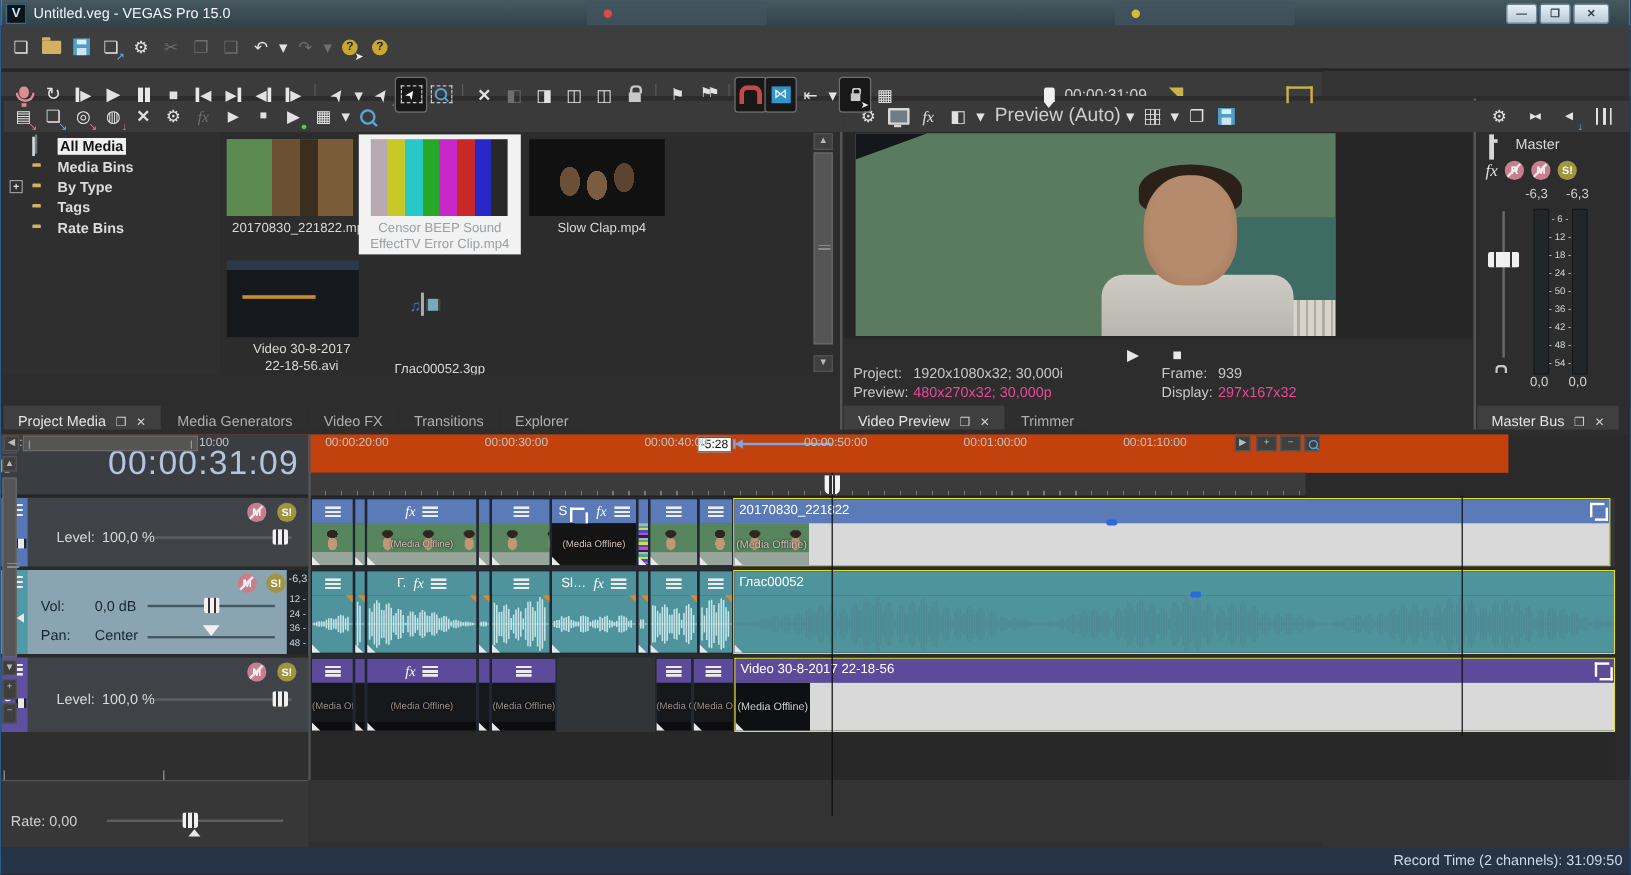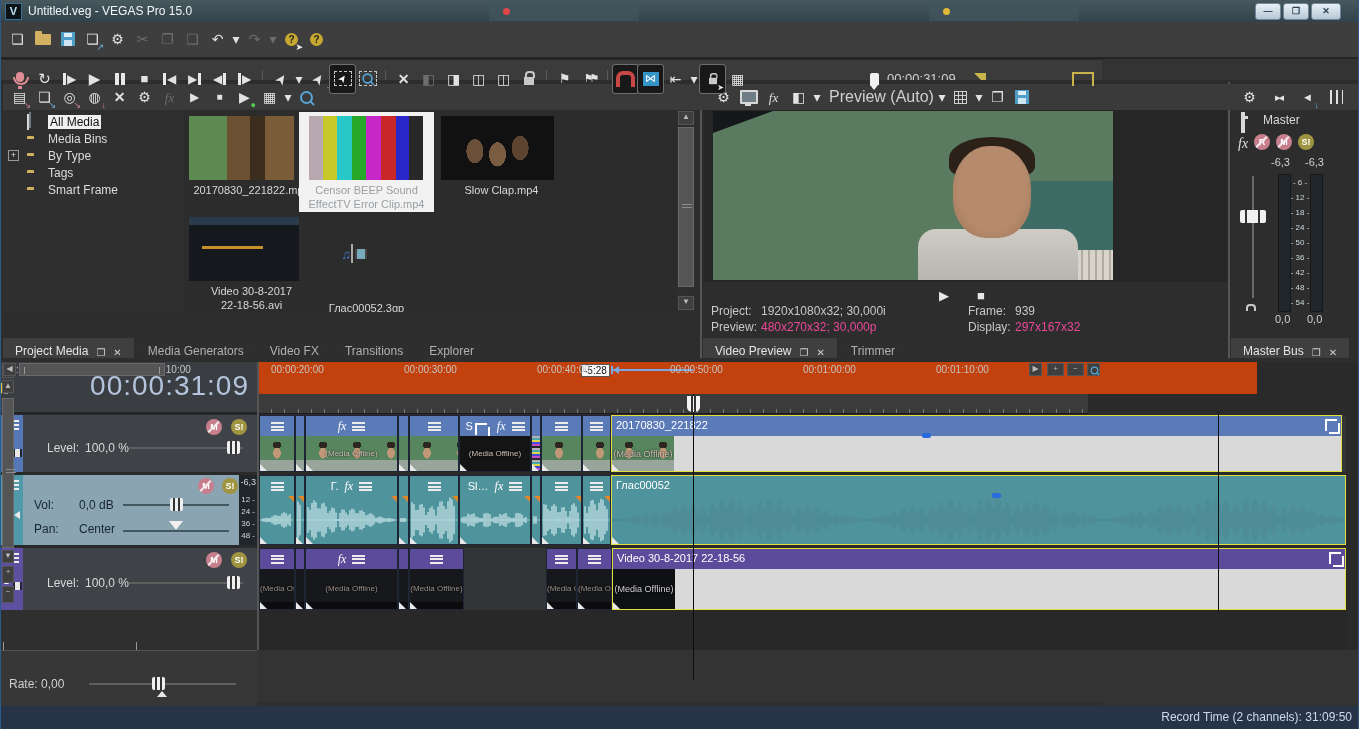--- a/index.html
+++ b/index.html
@@ -52,21 +52,21 @@
   .clock::before{content:"";position:absolute;top:-6px;left:1px;width:6px;height:5px;border:2px solid #c8c8c8;border-bottom:none;border-radius:4px 4px 0 0;}
   .cmagnet{width:11px;height:12px;border:4px solid #c84848;border-bottom:none;border-radius:7px 7px 0 0;}
   .bluebox{width:16px;height:14px;background:#3494c8;color:#fff;font-size:11px;display:flex;align-items:center;justify-content:center;}
   .qball{width:13px;height:13px;border-radius:50%;background:#c8a830;color:#1e1e1e;font-size:10px;font-weight:bold;display:flex;align-items:center;justify-content:center;}
   .cburger{width:14px;height:10px;background:repeating-linear-gradient(#ececec 0 2px,transparent 2px 4px);}
   
   #dock{left:0;top:80px;width:1359px;height:282px;background:#2d2d2d;}
   .vsplit{top:2px;width:2px;height:276px;background:#555;}
   .paneltb{top:4px;height:26px;display:flex;align-items:center;background:#3a3a3a;}
   #pmtree{left:0;top:30px;width:183px;height:202px;background:#2f2f2f;overflow:hidden;}
-  .tree-row{position:relative;height:17px;display:flex;align-items:center;font-size:12px;color:#dcdcdc;}
+  .tree-row{position:relative;height:17px;display:flex;align-items:center;font-size:12px;color:#dcdcdc;font-weight:bold;}
   .tree-exp{position:absolute;left:7px;width:9px;height:9px;border:1px solid #9a9a9a;background:#2f2f2f;color:#ddd;font-size:9px;line-height:8px;text-align:center;}
   .tree-ic{position:absolute;left:26px;}
   .tree-lb{position:absolute;left:47px;white-space:nowrap;}
   .tree-row.sel .tree-lb{background:#f0f0f0;color:#111;padding:0 2px;}
   .callmedia{width:13px;height:10px;background:#9aa4aa;border:1px solid #d8d8d8;box-shadow:2px -2px 0 #6e7a80;}
   #pmfiles{left:183px;top:30px;width:493px;height:202px;background:#2c2c2c;overflow:hidden;}
   .fcell{position:absolute;text-align:center;}
   .fthumb{position:absolute;}
   .flabel{position:absolute;font-size:11px;color:#d8d8d8;width:100%;text-align:center;line-height:14px;}
   .fcell.sel .selbg{position:absolute;background:#f2f2f2;}
@@ -326,21 +326,21 @@
           <span class="tree-exp">+</span>
           <span class="tree-ic"><span class="cfolder" style="transform:scale(.95)"></span></span>
           <span class="tree-lb">By Type</span>
         </div>
         <div class="tree-row" style="margin-top: 0px;">
           <span class="tree-ic"><span class="cfolder" style="transform:scale(.95)"></span></span>
           <span class="tree-lb">Tags</span>
         </div>
         <div class="tree-row" style="margin-top: 0px;">
           <span class="tree-ic"><span class="cfolder" style="transform:scale(.95)"></span></span>
-          <span class="tree-lb">Smart Frame</span>
+          <span class="tree-lb">Rate Bins</span>
         </div>
       </div>
     <div id="pmfiles" class="abs">
         <div class="fcell" style="left: 0px; top: 2px; width: 135px; height: 100px;">
           <div class="fthumb th-room" style="left: 5px; top: 4px; width: 105px; height: 64px;"></div>
           <div class="flabel" style="top: 71px;">20170830_221822.mp4</div>
         </div>
         <div class="fcell sel" style="left: 115px; top: 2px; width: 135px; height: 100px;">
           <div class="selbg" style="left: 0px; top: 0px; width: 135px; height: 100px;"></div>
           <div class="fthumb th-static" style="left: 10px; top: 4px; width: 114px; height: 64px;"></div>

